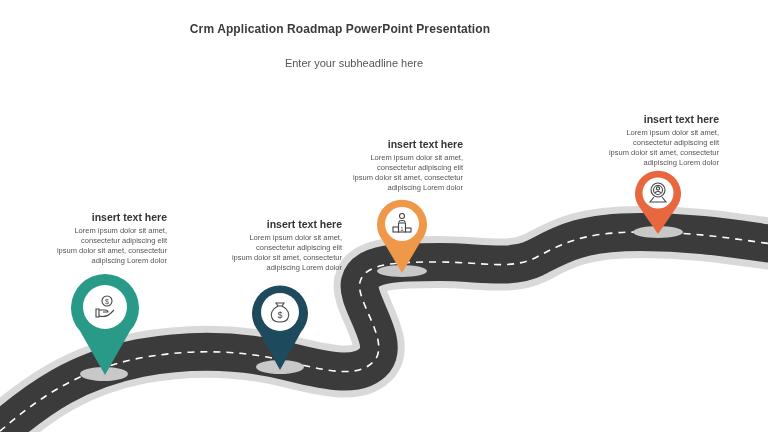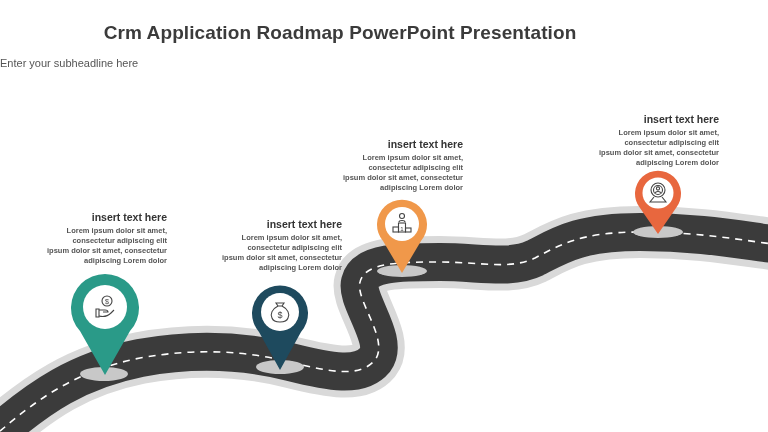--- a/index.html
+++ b/index.html
@@ -2,33 +2,33 @@
 <html><head>
   <meta charset="utf-8">
   <style>
     html, body { margin: 0; padding: 0; }
     body {
       width: 768px; height: 432px; overflow: hidden; background: #ffffff;
       font-family: "Liberation Sans", sans-serif; position: relative;
     }
     .title {
       position: absolute; left: 0; top: 22px; width: 680px; text-align: center;
-      font-size: 19px; font-weight: bold; color: #3b3b3b; letter-spacing: 0.1px;
+      font-size: 12px; font-weight: bold; color: #3b3b3b; letter-spacing: 0.1px;
     }
     .subtitle {
-      position: absolute; left: 0; top: 57px; width: 708px; text-align: left;
+      position: absolute; left: 0; top: 57px; width: 708px; text-align: center;
       font-size: 11px; color: #555555;
     }
     svg.road { position: absolute; left: 0; top: 0; }
     .textblock { position: absolute; width: 130px; text-align: right; }
     .textblock .head {
       font-size: 10.5px; font-weight: bold; color: #333333; margin-bottom: 3px;
     }
     .textblock .body {
-      font-size: 7.5px; line-height: 10px; color: #555555; font-weight: bold;
+      font-size: 7.5px; line-height: 10px; color: #555555;
     }
     .pin { position: absolute; }
   </style>
 </head>
 <body>
 
 <div class="title">Crm Application Roadmap PowerPoint Presentation</div>
 <div class="subtitle">Enter your subheadline here</div>
 
 <svg class="road" width="768" height="432" viewBox="0 0 768 432">

